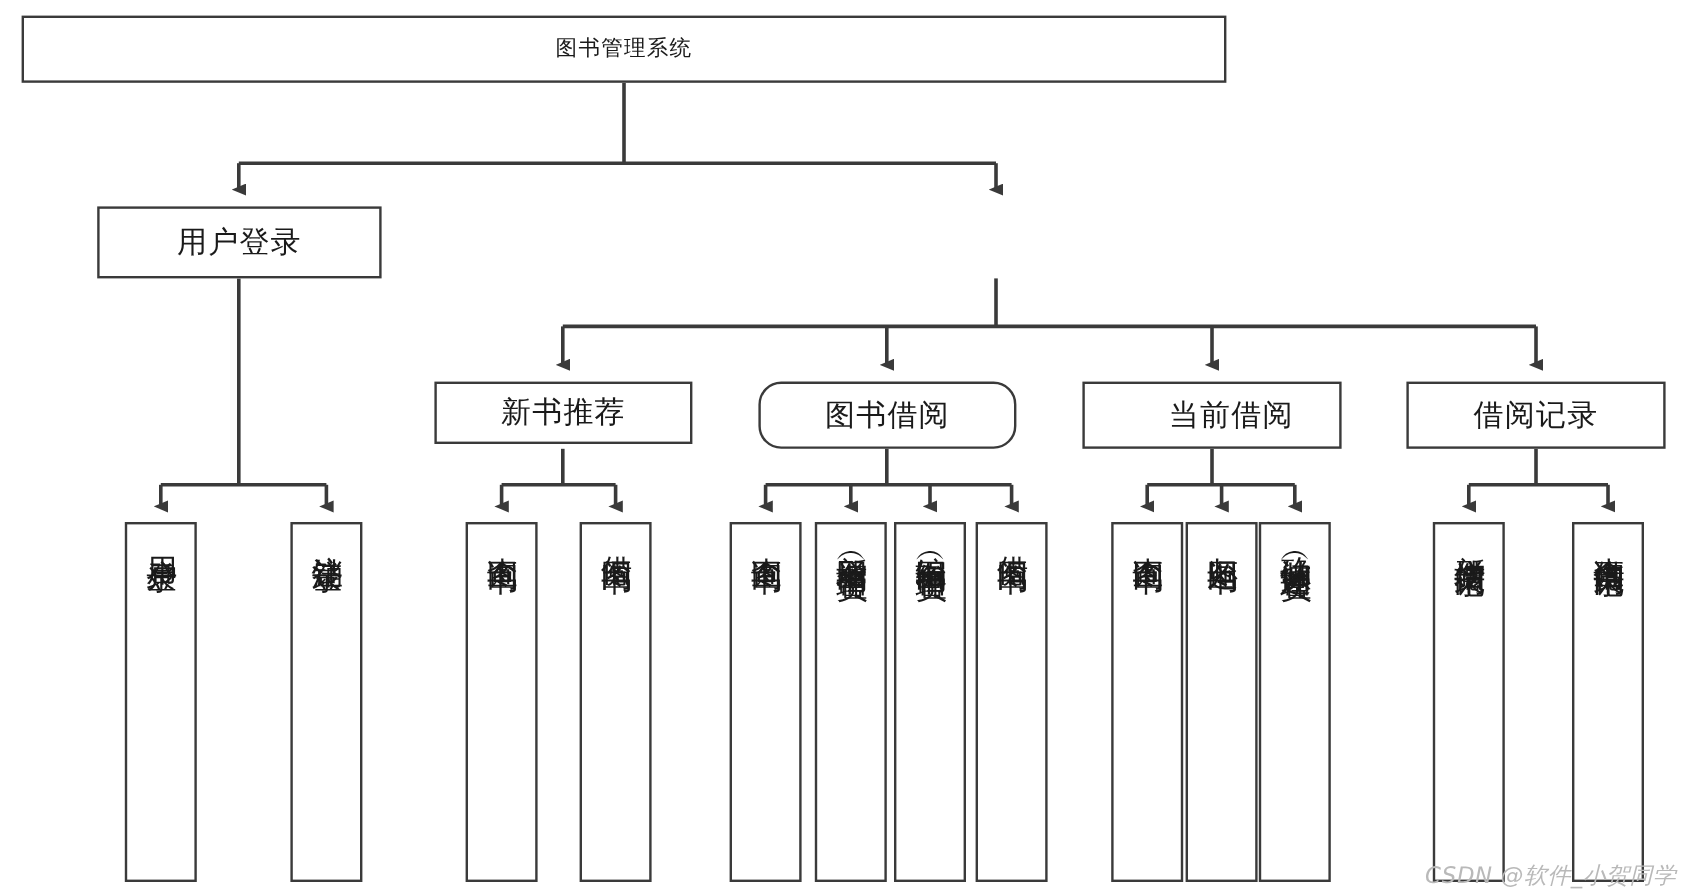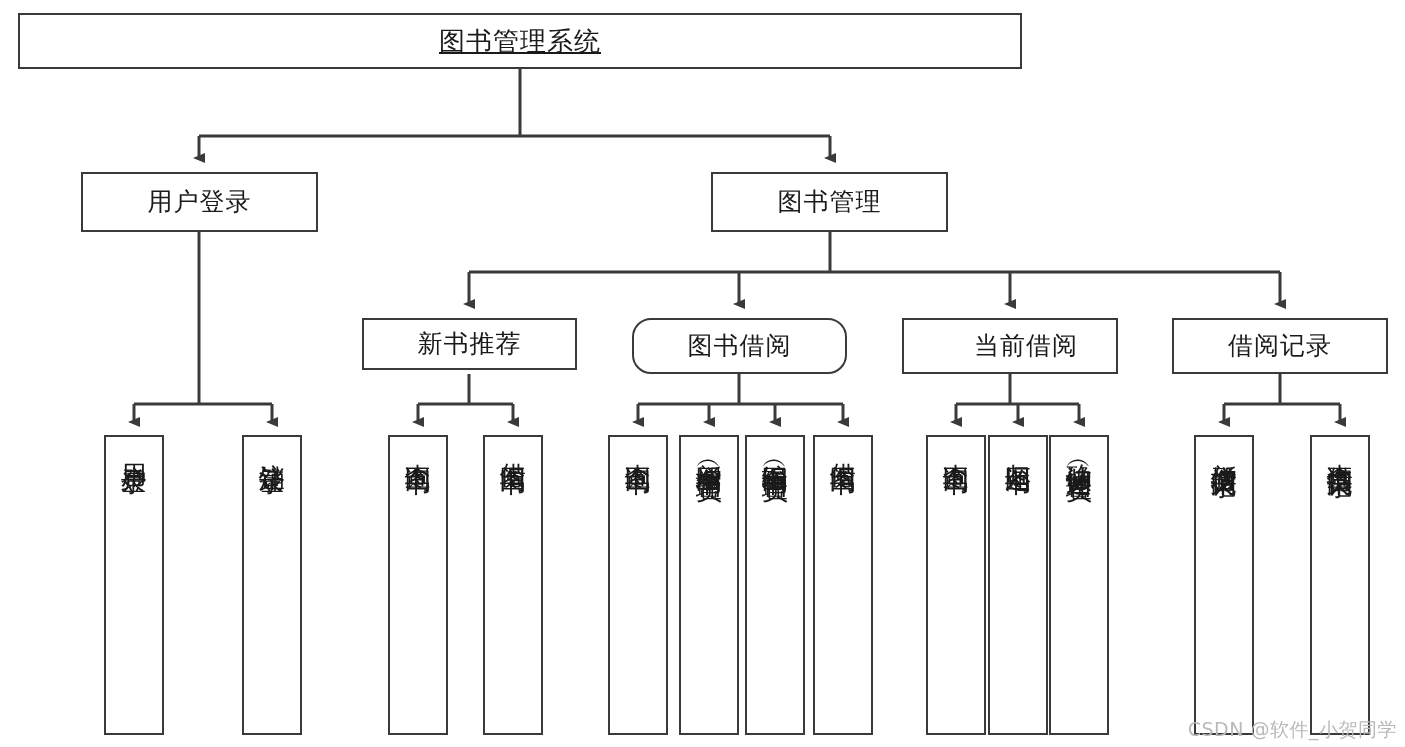--- a/index.html
+++ b/index.html
@@ -52,32 +52,32 @@
   .node.v .label {
     writing-mode: vertical-rl;
     text-orientation: upright;
     font-size: 26px;
     line-height: 1.18;
     letter-spacing: 2px;
     white-space: nowrap;
     display: block;
   }
   .node.root .label {
-    font-size: 26px;
-    text-decoration: underline;
+    font-size: 18px;
   }
   .watermark {
     position: absolute;
     right: 8px;
     bottom: 4px;
     font-size: 19px;
     color: #b9b9b9;
     letter-spacing: 0.5px;
     white-space: nowrap;
     user-select: none;
+    font-style: italic;
   }
 </style>
 </head>
 <body>
 
 <div id="canvas">
 
   <svg id="wires" viewBox="0 0 1405 747">
     <defs>
       <marker id="arrow" markerWidth="12" markerHeight="12" refX="5" refY="6" orient="auto" markerUnits="userSpaceOnUse">
@@ -128,23 +128,20 @@
     </g>
   </svg>
 
   <div class="node h root" style="left:18px; top:13px; width:1004px; height:56px;">
     <span class="label">图书管理系统</span>
   </div>
 
   <div class="node h" style="left:81px; top:172px; width:237px; height:60px;">
     <span class="label">用户登录</span>
   </div>
-  <div class="node h" style="left:711px; top:172px; width:237px; height:60px;">
-    <span class="label">图书管理</span>
-  </div>
 
   <div class="node h" style="left:362px; top:318px; width:215px; height:52px;">
     <span class="label">新书推荐</span>
   </div>
   <div class="node h" style="left:632px; top:318px; width:215px; height:56px;border-radius:19px;">
     <span class="label">图书借阅</span>
   </div>
   <div class="node h" style="left:902px; top:318px; width:216px; height:56px;padding-left:32px;">
     <span class="label">当前借阅</span>
   </div>

